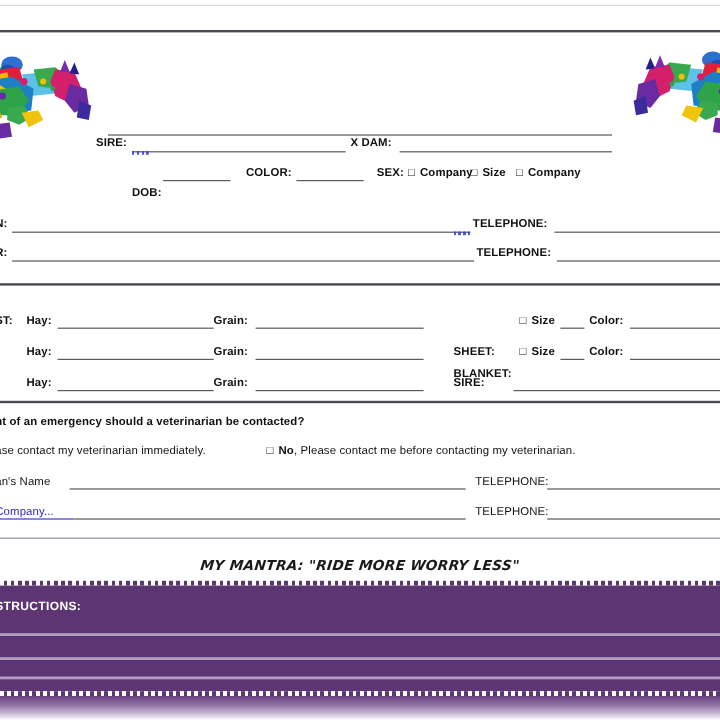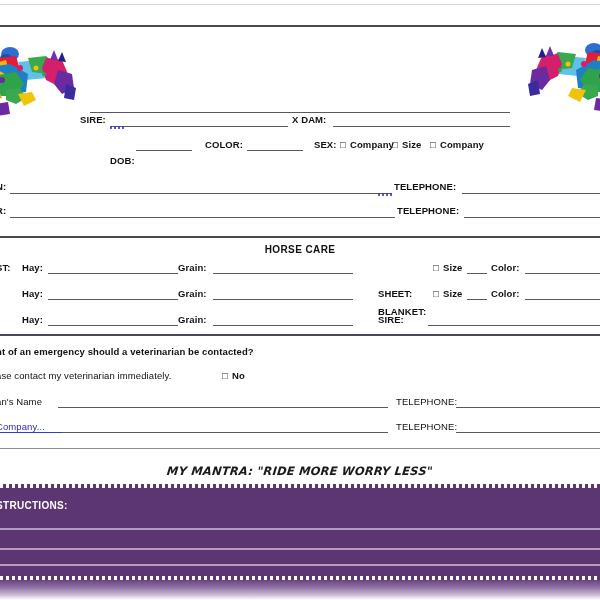--- a/index.html
+++ b/index.html
@@ -243,21 +243,20 @@
   <div class="squiggle" style="left:378px; width:14px; top:193px;"></div>
   <span class="ftext" style="left:394px; top:181px;">TELEPHONE:</span>
   <div class="line" style="left:462px; width:138px; top:193px;"></div>
 
   <span class="ftext" style="left:-4px; top:205px;">R:</span>
   <div class="line" style="left:10px; width:385px; top:217px;"></div>
   <span class="ftext" style="left:397px; top:205px;">TELEPHONE:</span>
   <div class="line" style="left:464px; width:136px; top:217px;"></div>
 
   <div class="rule-dark" style="top:236px;"></div>
-  <div class="sect-title" style="top:244px;">HORSE CARE</div>
 
   <span class="ftext" style="left:-4px; top:262px;">ST:</span>
 
   <span class="ftext" style="left:22px; top:262px;">Hay:</span>
   <div class="line" style="left:48px; width:130px; top:273px;"></div>
   <span class="ftext" style="left:178px; top:262px;">Grain:</span>
   <div class="line" style="left:213px; width:140px; top:273px;"></div>
 
   <span class="ftext" style="left:22px; top:288px;">Hay:</span>
   <div class="line" style="left:48px; width:130px; top:299px;"></div>
@@ -286,20 +285,21 @@
   <span class="ftext" style="left:378px; top:314px;">SIRE:</span>
   <div class="line" style="left:428px; width:172px; top:325px;"></div>
 
   <div class="rule-dark" style="top:334px;"></div>
 
   <span class="ftext" style="left:-4px; top:346px; font-size:9.5px;">nt of an emergency should a veterinarian be contacted?</span>
 
   <span class="ftext" style="left:-4px; top:370px; font-weight:normal;">ase contact my veterinarian immediately.</span>
   <span class="ftext" style="left:222px; top:370px;">□</span>
   <span class="ftext" style="left:232px; top:370px;text-align:center;">No</span>
+  <span class="ftext" style="left:245px; top:370px; font-weight:normal;">, Please contact me before contacting my veterinarian.</span>
 
   <span class="ftext" style="left:-4px; top:396px; font-weight:normal;">an's Name</span>
   <div class="line" style="left:58px; width:330px; top:407px;"></div>
   <span class="ftext" style="left:396px; top:396px; font-weight:normal;">TELEPHONE:</span>
   <div class="line" style="left:456px; width:144px; top:407px;"></div>
 
   <span class="ftext" style="left:-4px; top:421px; font-weight:normal; color:#2b2bbb;">Company...</span>
   <div class="line blue" style="left:0px; width:62px; top:432px;"></div>
   <div class="line" style="left:62px; width:326px; top:432px;"></div>
   <span class="ftext" style="left:396px; top:421px; font-weight:normal;">TELEPHONE:</span>

